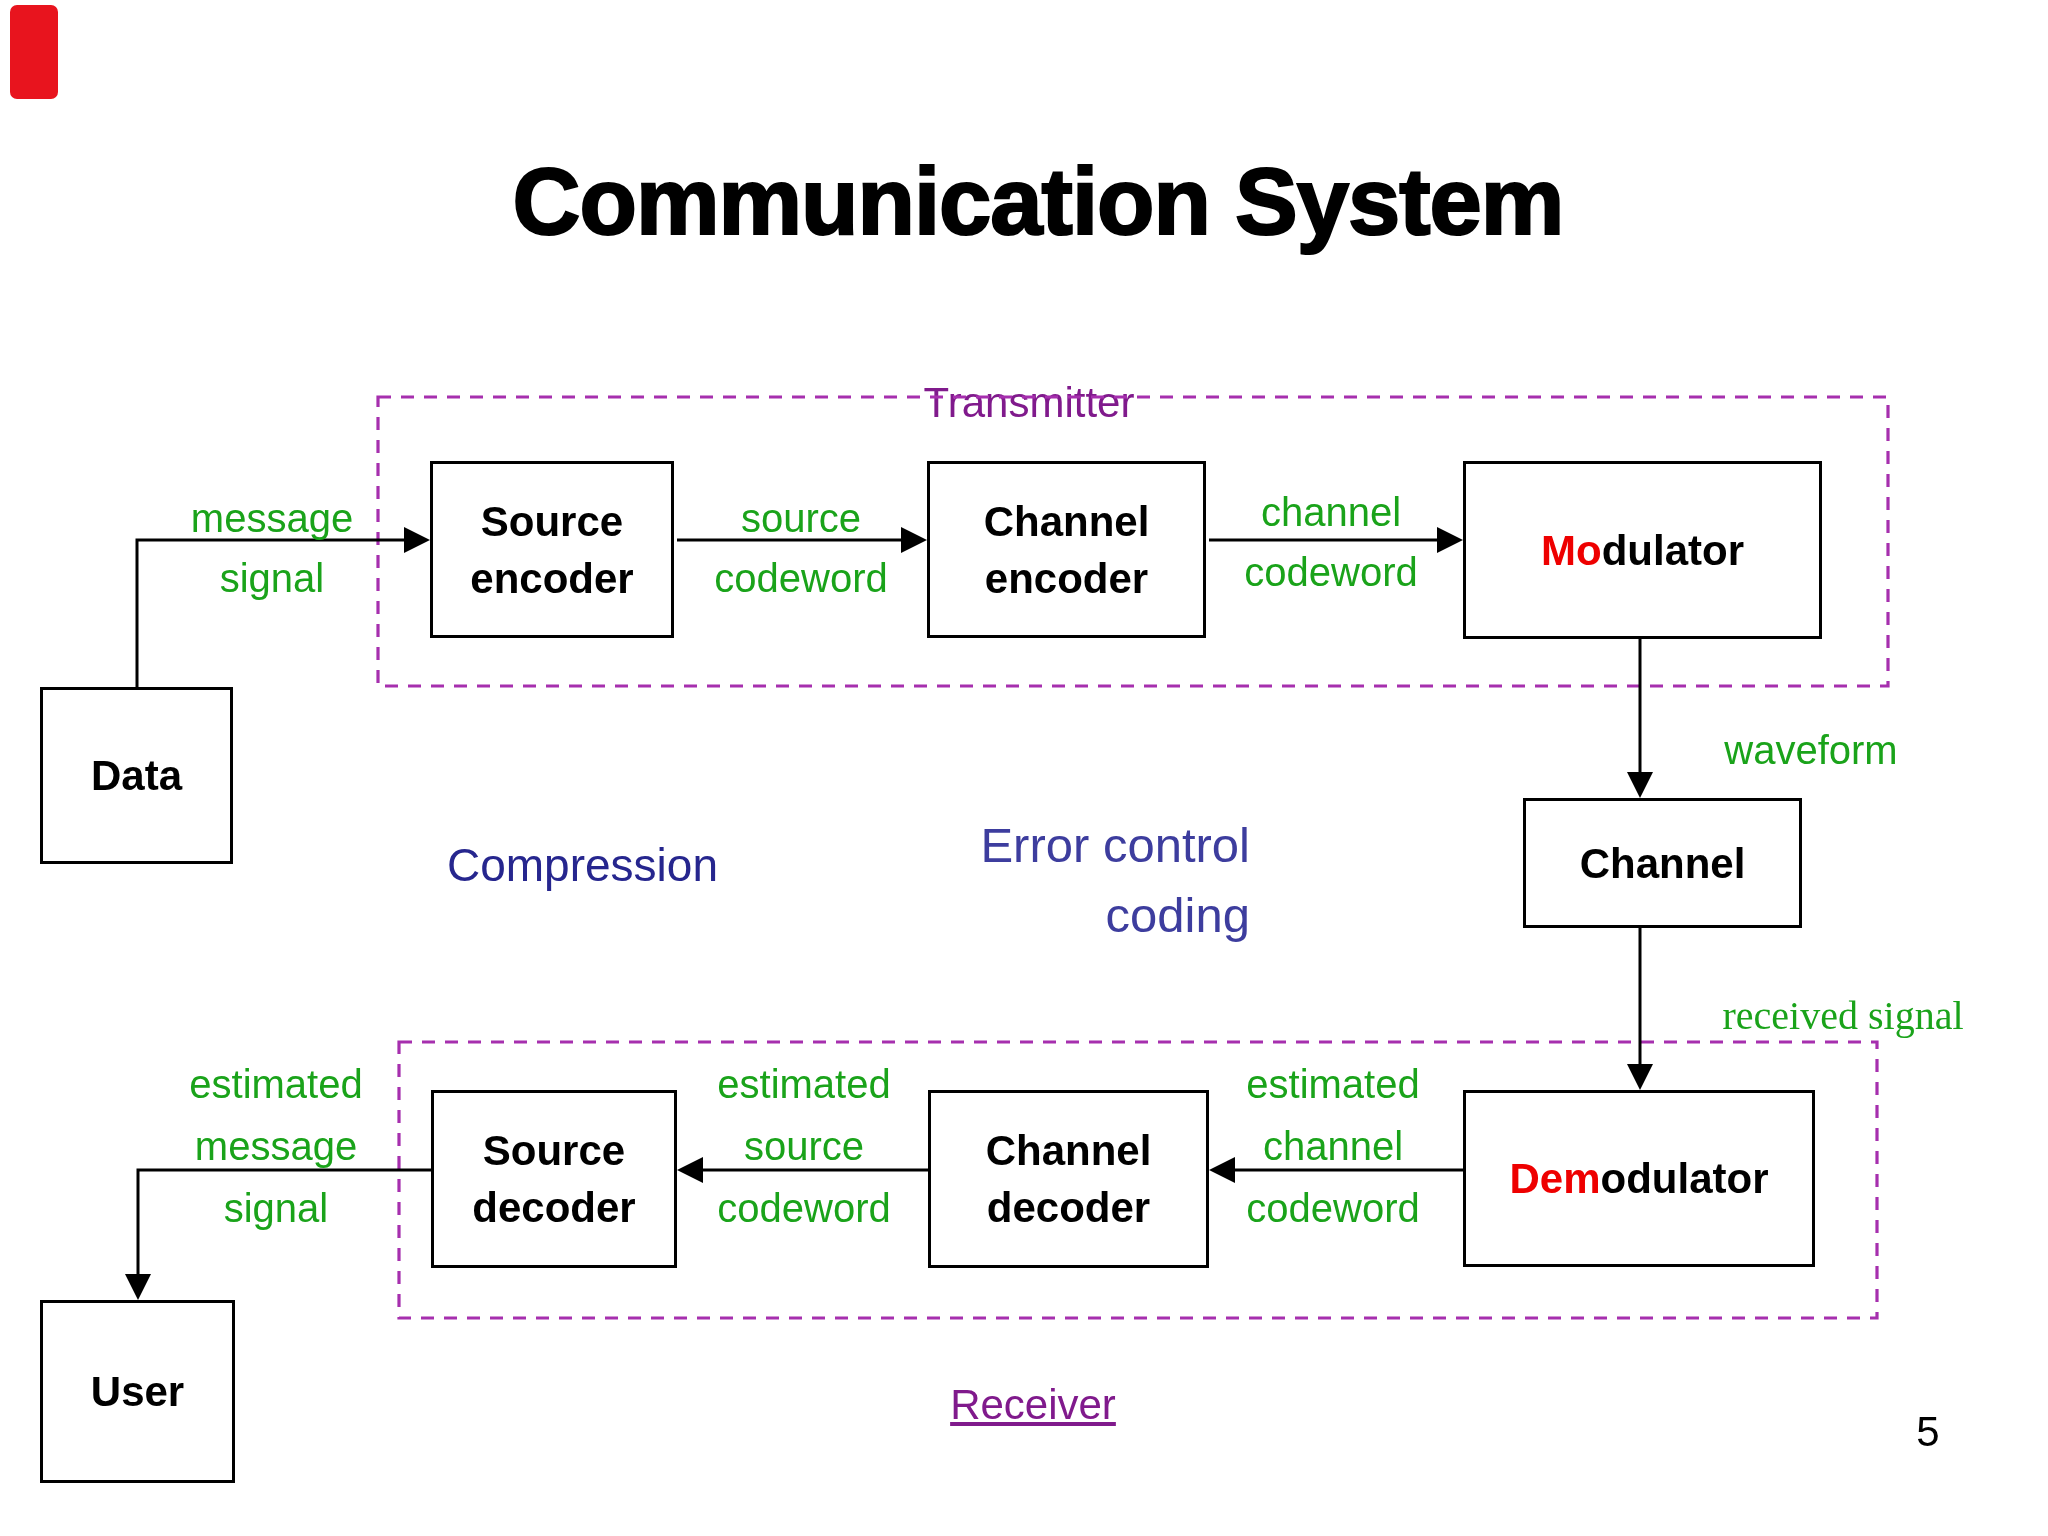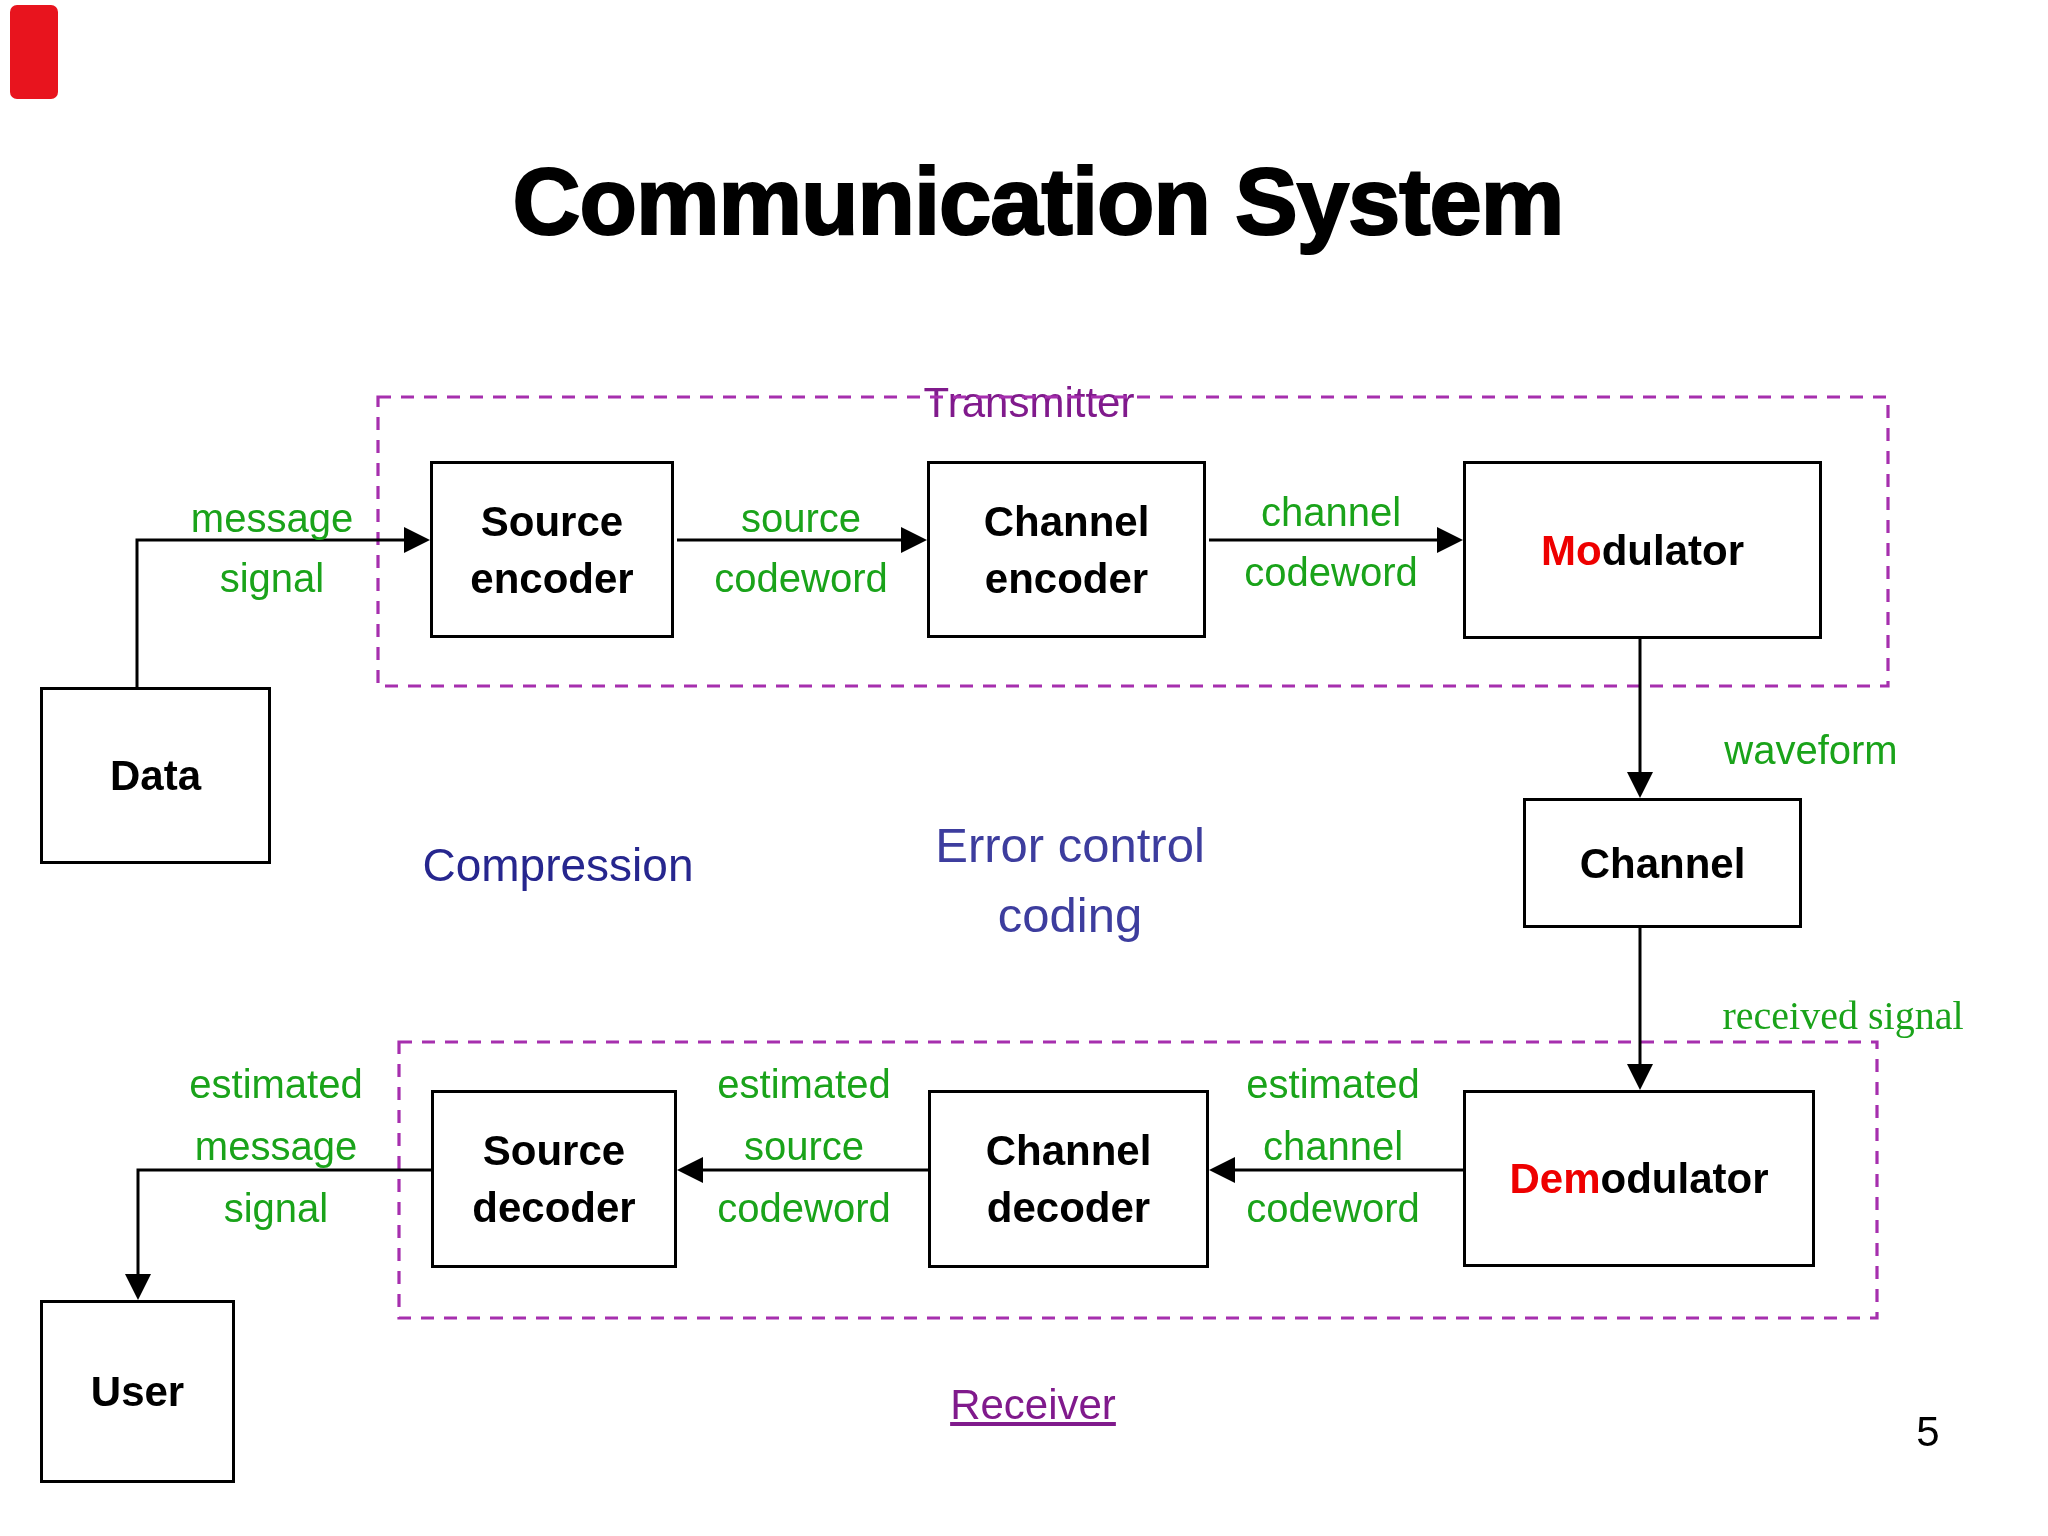--- a/index.html
+++ b/index.html
@@ -61,21 +61,21 @@
     font-size: 40px;
     line-height: 60px;
     text-align: center;
     white-space: nowrap;
   }
   .glabel span { display: block; }
   .glabel.three { line-height: 62px; }
   .glabel.single { line-height: 48px; }
 
   .blabel {
-    text-align: center;
+    text-align: right;
     white-space: nowrap;
   }
   .blabel.compression { color: var(--blue-compression); font-size: 46px; }
   .blabel.error { color: var(--blue-error); font-size: 49px; line-height: 70px; }
   .blabel span { display: block; }
 
   .page-num {
     color: #000000;
     font-size: 42px;
     text-align: center;
@@ -162,21 +162,21 @@
   <div class="abs box" style="left:928px; top:1090px; width:281px; height:178px;">
     <span>Channel</span>
     <span>decoder</span>
   </div>
 
   <div class="abs box" style="left:431px; top:1090px; width:246px; height:178px;">
     <span>Source</span>
     <span>decoder</span>
   </div>
 
-  <div class="abs box" style="left:40px; top:687px; width:231px; height:177px;">
+  <div class="abs box" style="left:40px; top:687px; width:193px; height:177px;">
     <span>Data</span>
   </div>
 
   <div class="abs box" style="left:40px; top:1300px; width:195px; height:183px;">
     <span>User</span>
   </div>
 
   <div class="abs glabel" style="left:132px; top:488px; width:280px;">
     <span>message</span>
     <span>signal</span>

